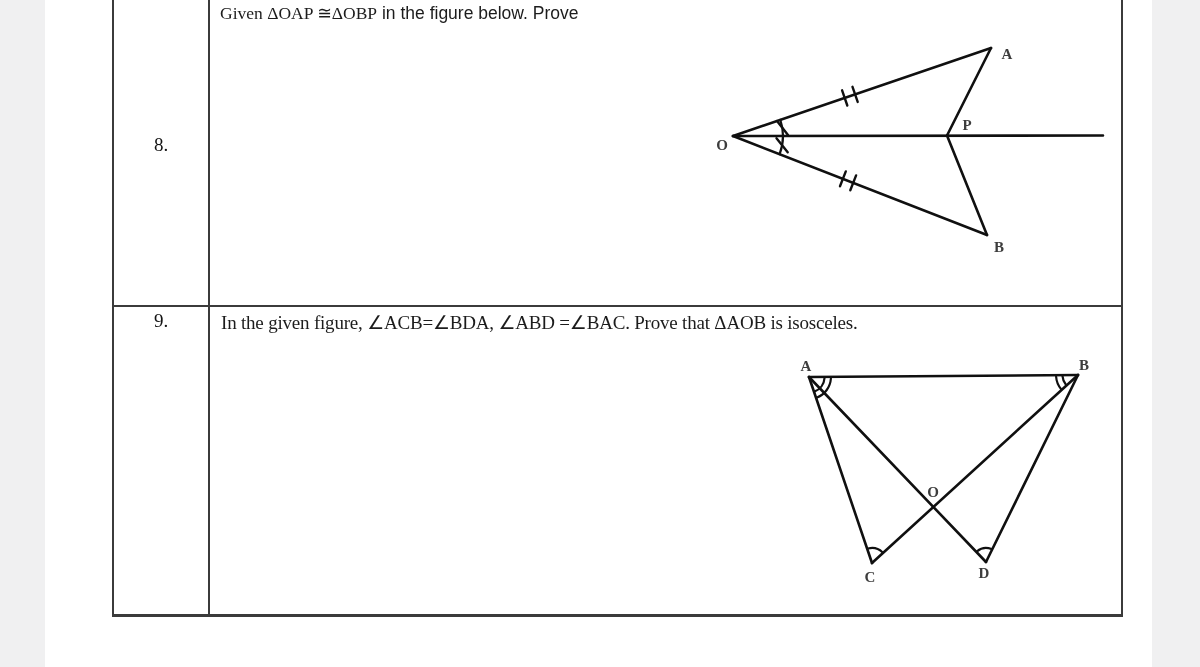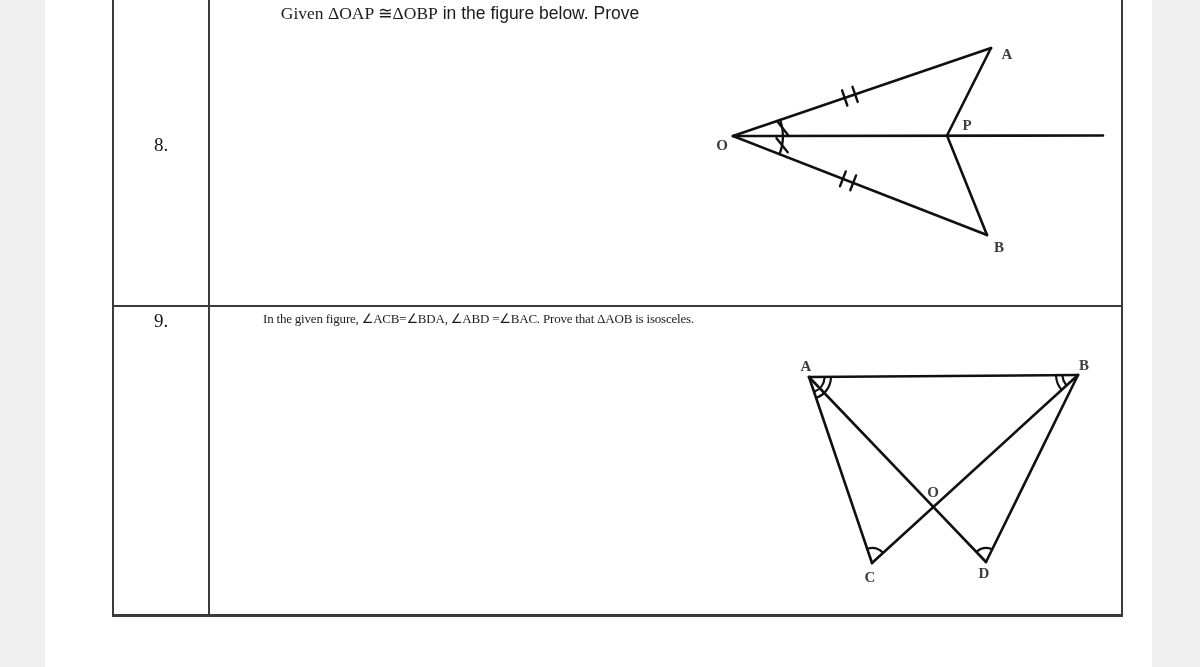--- a/index.html
+++ b/index.html
@@ -23,28 +23,28 @@
 
   .cell-num{
     position:absolute;left:114px;width:94px;text-align:center;
     font-size:19px;color:#141414;
   }
   .cell-num.n8{top:134px;}
   .cell-num.n9{top:310px;}
 
   .p8text{position:absolute;left:220px;top:3px;width:480px;}
   .p8text .line{white-space:nowrap;}
-  .p8text .line1{font-size:17.5px;text-align:center;}
+  .p8text .line1{font-size:17.5px;}
   .p8text .line2{margin-top:20px;font-size:17px;}
   .seg-serif{font-family:"Liberation Serif", serif;}
   .seg-sans{font-family:"Liberation Sans", sans-serif;}
 
   .p9text{
     position:absolute;left:221px;top:311px;width:880px;
-    font-size:13px;white-space:nowrap;letter-spacing:-0.2px;margin-left:42px;
+    font-size:19px;white-space:nowrap;letter-spacing:-0.2px;
   }
 
   svg.figures{position:absolute;left:0;top:0;}
   .fig-line{stroke:#101010;stroke-width:2.6;fill:none;stroke-linecap:round;}
   .fig-arc{stroke:#101010;stroke-width:2.2;fill:none;stroke-linecap:round;}
   .fig-tick{stroke:#101010;stroke-width:2.4;fill:none;stroke-linecap:round;}
   .fig-label{
     font-family:"Liberation Serif", serif;font-size:15px;font-weight:600;
     fill:#3d3d3d;text-anchor:middle;
   }

